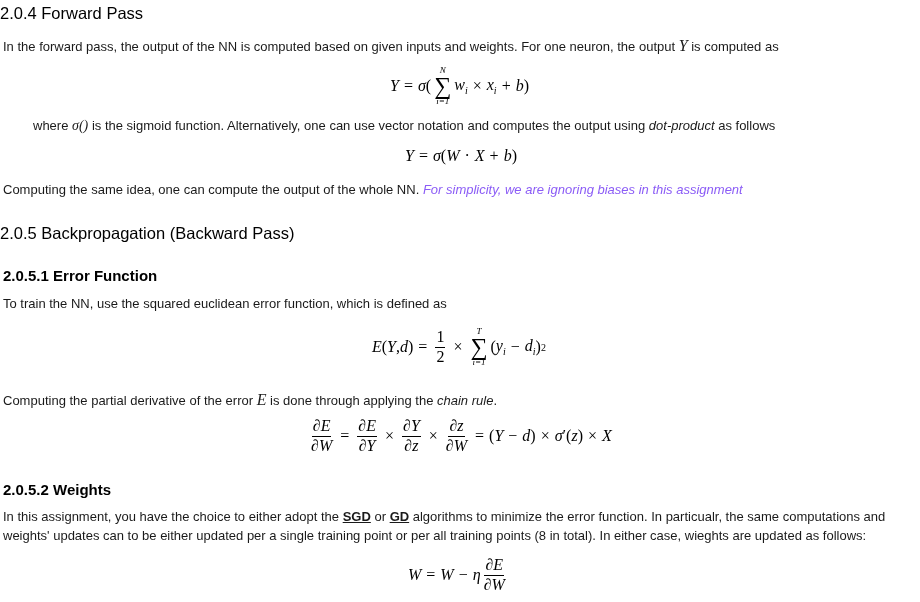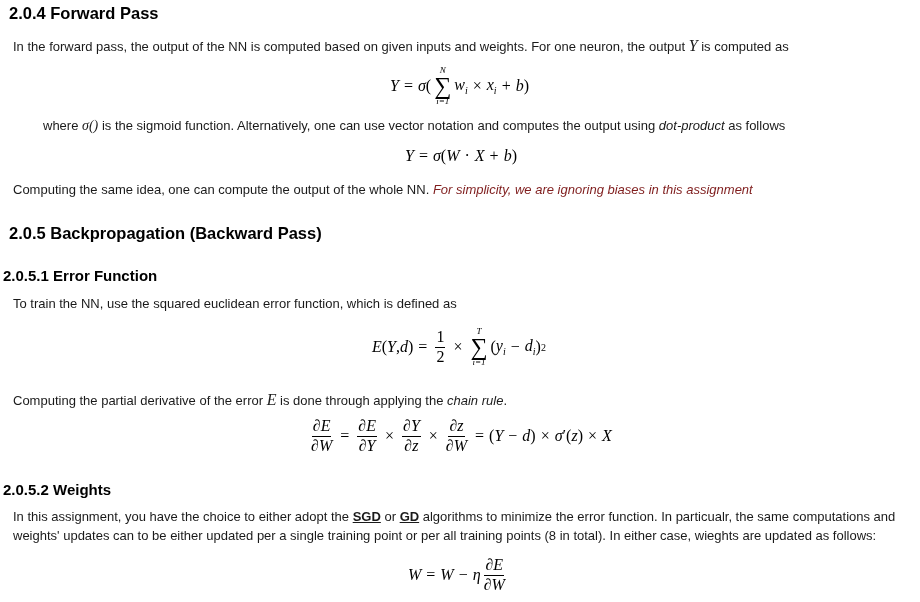--- a/index.html
+++ b/index.html
@@ -1,24 +1,24 @@
 <!DOCTYPE html>
 <html><head>
   <meta charset="utf-8">
   <style>
     html, body { margin: 0; padding: 0; background: #ffffff; }
     body {
       width: 920px; height: 602px; overflow: hidden; position: relative;
       font-family: "Liberation Sans", sans-serif; color: #000;
     }
     .abs { position: absolute; white-space: nowrap; }
-    .h3 { font-size: 16.5px; font-weight: bold; left: 9px; }
+    .h3 { font-size: 16.5px; font-weight: normal; left: 0; }
     .h4 { font-size: 15px; font-weight: bold; left: 3px; }
-    .p { font-size: 13px; left: 13px; color: #1a1a1a; }
-    .red { color: #7f1d1d; font-style: italic; }
+    .p { font-size: 13px; left: 3px; color: #1a1a1a; }
+    .red { color: #8b5cf6; font-style: italic; }
     .it { font-style: italic; }
     .b { font-weight: bold; text-decoration: underline; }
     .m { font-family: "Liberation Serif", serif; font-style: italic; font-size: 16px; }
     .eq {
       position: absolute; font-family: "Liberation Serif", serif; font-size: 16px;
       display: flex; align-items: center; white-space: nowrap;
     }
     .eq i { font-style: italic; }
     .sum { display: inline-flex; flex-direction: column; align-items: center; margin: 0 3px; line-height: 1; }
     .sum .lim { font-size: 9px; font-style: italic; }

